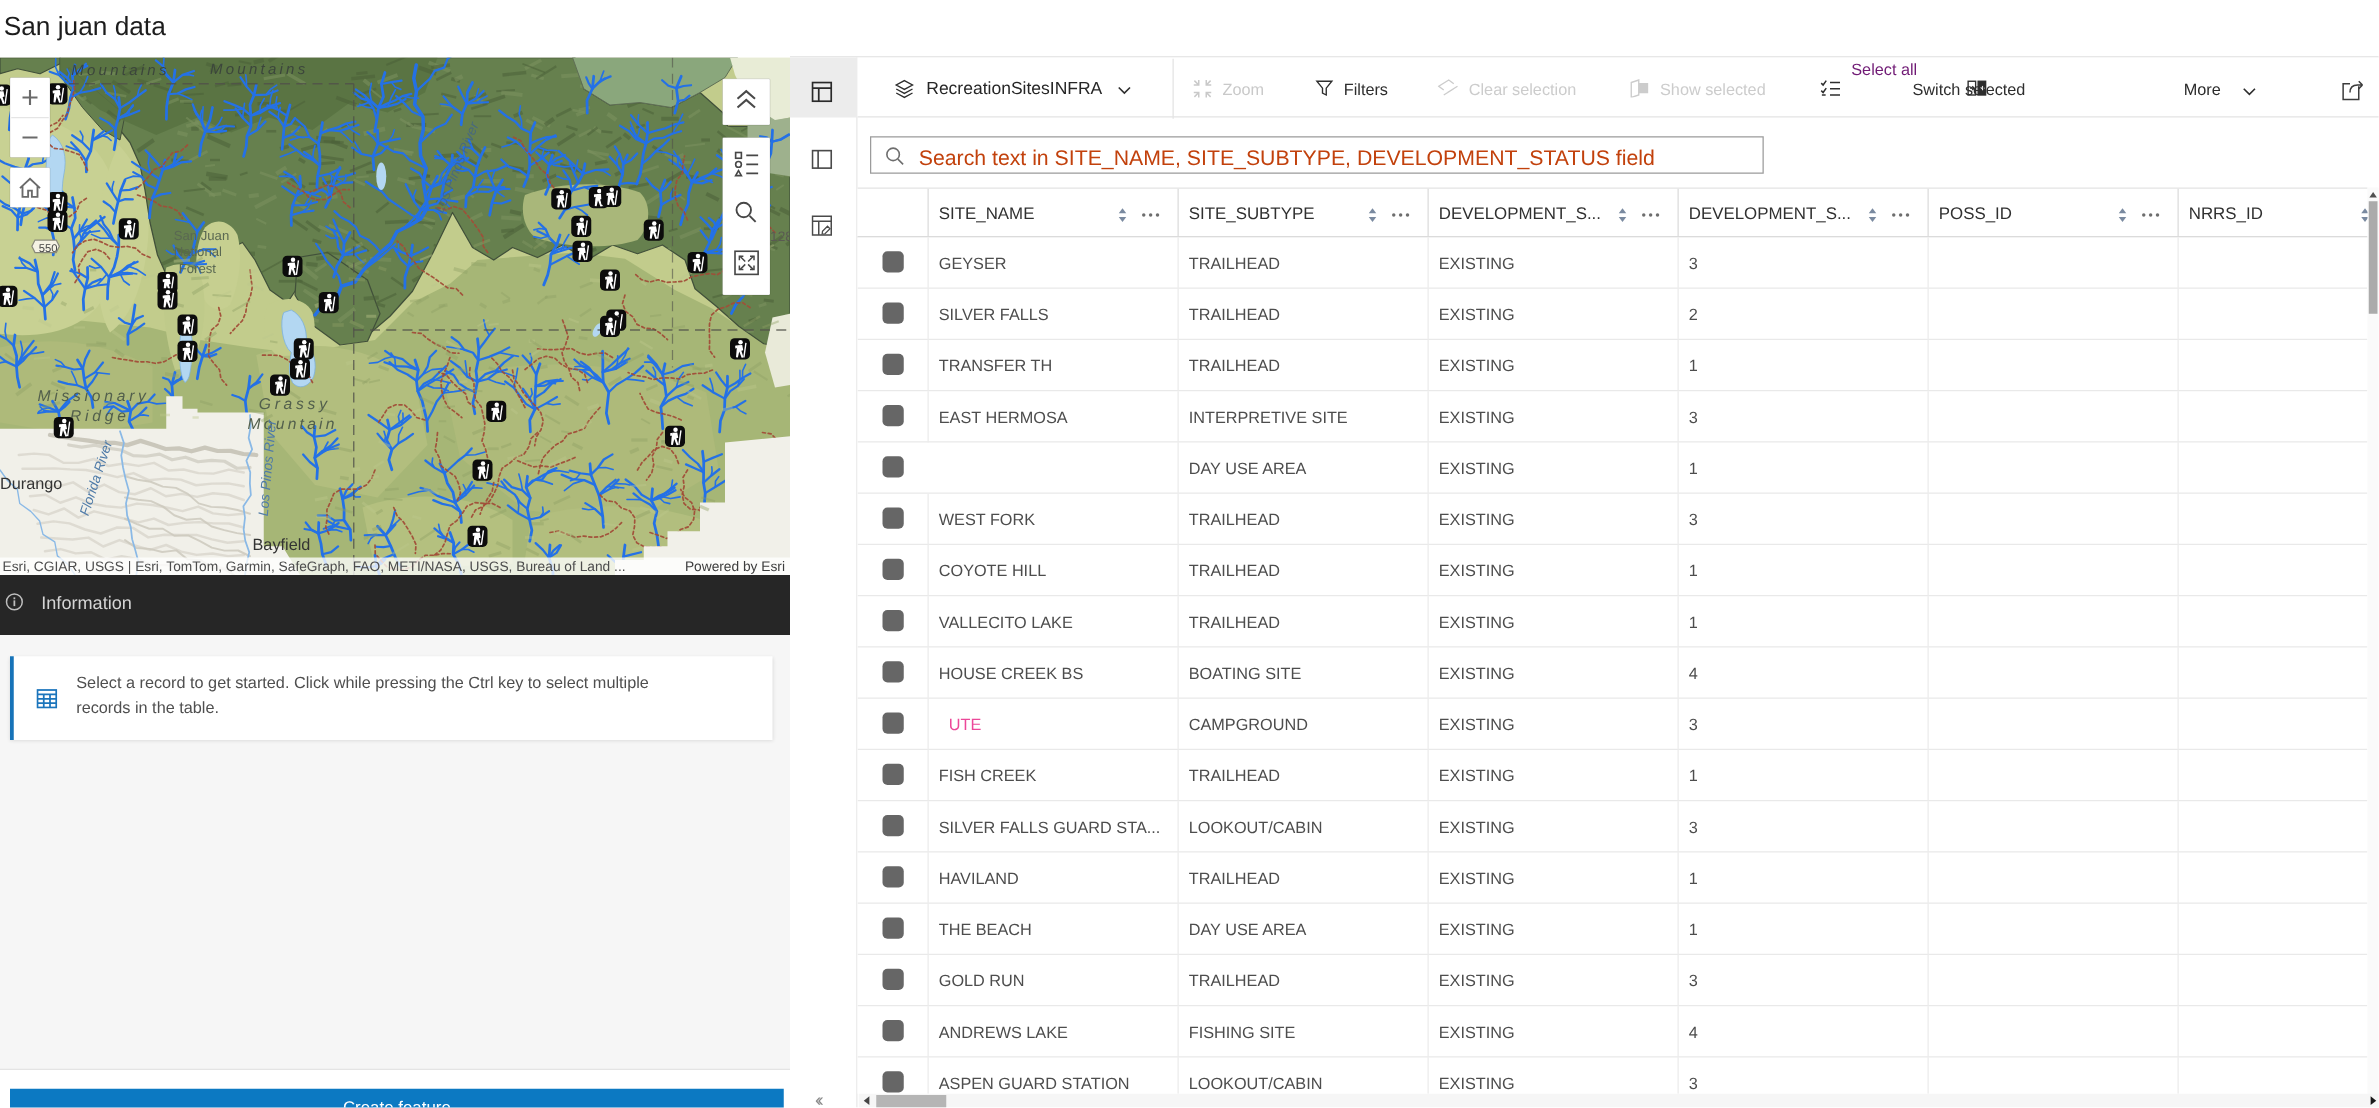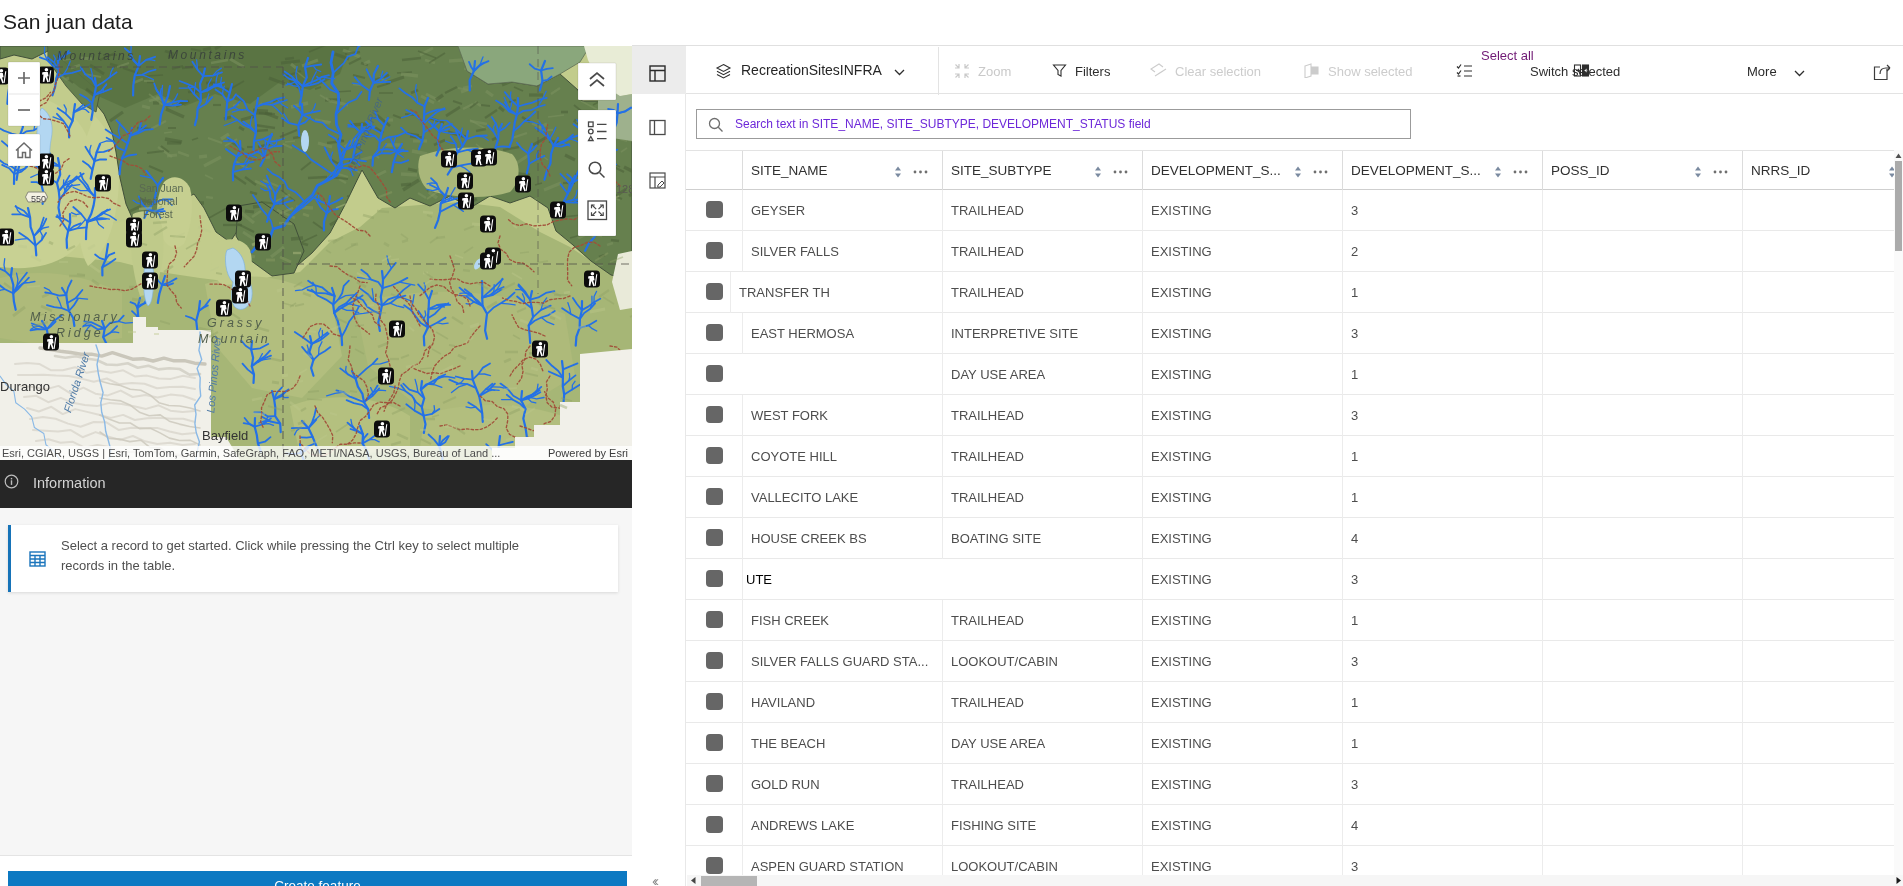--- a/index.html
+++ b/index.html
@@ -1829,21 +1829,21 @@
       <g fill="none" stroke="#3c3c3c" stroke-width="1.2">
         <path d="M14,6 L14,16.5 L1.5,16.5 L1.5,4 L7,4"></path>
         <path d="M7,11 C7,7 9,5 13,5 L17,5 M17,5 L14,2 M17,5 L14,8"></path>
       </g>
     </svg></div>
 <div class="abs" style="left:696px;top:109px;width:715px;height:30px;border:1px solid #9b9b9b;background:#fff">
     <svg class="abs" style="left:11px;top:7px" width="16" height="16" viewBox="0 0 16 16">
       <circle cx="6.5" cy="6.5" r="5" fill="none" stroke="#6e6e6e" stroke-width="1.3"></circle>
       <path d="M10.3,10.3 L14.5,14.5" stroke="#6e6e6e" stroke-width="1.3"></path>
     </svg>
-    <div class="abs" style="left:38px;top:7px;font-size:12px;color:#6d28d9">Search text in SITE_NAME, SITE_SUBTYPE, DEVELOPMENT_STATUS field</div>
+    <div class="abs" style="left:38px;top:7px;font-size:17px;color:#c2410c">Search text in SITE_NAME, SITE_SUBTYPE, DEVELOPMENT_STATUS field</div>
   </div>
 <div class="abs" style="left:686px;top:150px;width:1208px;height:39.5px;border-top:1px solid #e3e3e3;border-bottom:1px solid #cfcfcf;background:#fff">
     <div style="position:absolute;left:56px;top:0;width:200px;height:39.5px;border-left:1px solid #dcdcdc">
       <div style="position:absolute;left:8px;top:12px;font-size:13.5px;color:#303030">SITE_NAME</div>
       <svg style="position:absolute;left:148px;top:13px" width="40" height="16" viewBox="0 0 40 16">
         <path d="M4,6.5 L7,2.5 L10,6.5 Z" fill="#7a8aa0"></path>
         <path d="M4,9.5 L7,13.5 L10,9.5 Z" fill="#7a8aa0"></path>
         <g fill="#6e6e6e">
           <circle cx="24" cy="8" r="1.4"></circle>
           <circle cx="29.5" cy="8" r="1.4"></circle>
@@ -1926,21 +1926,21 @@
       <div style="position:absolute;left:19.5px;top:11.5px;width:17px;height:17px;border-radius:4px;background:#666"></div>
       <div style="position:absolute;left:56px;top:0;width:191px;height:41.0px;border-left:1px solid #ececec;padding-left:8px;line-height:41.0px;font-size:13px;color:#4d4d4d;overflow:hidden;white-space:nowrap">SILVER FALLS</div>
       <div style="position:absolute;left:256px;top:0;width:191px;height:41.0px;border-left:1px solid #ececec;padding-left:8px;line-height:41.0px;font-size:13px;color:#4d4d4d;overflow:hidden;white-space:nowrap">TRAILHEAD</div>
       <div style="position:absolute;left:456px;top:0;width:191px;height:41.0px;border-left:1px solid #ececec;padding-left:8px;line-height:41.0px;font-size:13px;color:#4d4d4d;overflow:hidden;white-space:nowrap">EXISTING</div>
       <div style="position:absolute;left:656px;top:0;width:191px;height:41.0px;border-left:1px solid #ececec;padding-left:8px;line-height:41.0px;font-size:13px;color:#4d4d4d;overflow:hidden;white-space:nowrap">2</div>
       <div style="position:absolute;left:856px;top:0;width:191px;height:41.0px;border-left:1px solid #ececec;padding-left:8px;line-height:41.0px;font-size:13px;color:#4d4d4d;overflow:hidden;white-space:nowrap"></div>
       <div style="position:absolute;left:1056px;top:0;width:143px;height:41.0px;border-left:1px solid #ececec;padding-left:8px;line-height:41.0px;font-size:13px;color:#4d4d4d;overflow:hidden;white-space:nowrap"></div>
     </div>
     <div style="position:absolute;left:0;top:82.0px;width:1208px;height:41.0px;border-bottom:1px solid #e9e9e9">
       <div style="position:absolute;left:19.5px;top:11.5px;width:17px;height:17px;border-radius:4px;background:#666"></div>
-      <div style="position:absolute;left:44px;top:0;width:191px;height:41.0px;border-left:1px solid #ececec;padding-left:8px;line-height:41.0px;font-size:13px;color:#4d4d4d;overflow:hidden;white-space:nowrap">TRANSFER TH</div>
+      <div style="position:absolute;left:56px;top:0;width:191px;height:41.0px;border-left:1px solid #ececec;padding-left:8px;line-height:41.0px;font-size:13px;color:#4d4d4d;overflow:hidden;white-space:nowrap">TRANSFER TH</div>
       <div style="position:absolute;left:256px;top:0;width:191px;height:41.0px;border-left:1px solid #ececec;padding-left:8px;line-height:41.0px;font-size:13px;color:#4d4d4d;overflow:hidden;white-space:nowrap">TRAILHEAD</div>
       <div style="position:absolute;left:456px;top:0;width:191px;height:41.0px;border-left:1px solid #ececec;padding-left:8px;line-height:41.0px;font-size:13px;color:#4d4d4d;overflow:hidden;white-space:nowrap">EXISTING</div>
       <div style="position:absolute;left:656px;top:0;width:191px;height:41.0px;border-left:1px solid #ececec;padding-left:8px;line-height:41.0px;font-size:13px;color:#4d4d4d;overflow:hidden;white-space:nowrap">1</div>
       <div style="position:absolute;left:856px;top:0;width:191px;height:41.0px;border-left:1px solid #ececec;padding-left:8px;line-height:41.0px;font-size:13px;color:#4d4d4d;overflow:hidden;white-space:nowrap"></div>
       <div style="position:absolute;left:1056px;top:0;width:143px;height:41.0px;border-left:1px solid #ececec;padding-left:8px;line-height:41.0px;font-size:13px;color:#4d4d4d;overflow:hidden;white-space:nowrap"></div>
     </div>
     <div style="position:absolute;left:0;top:123.0px;width:1208px;height:41.0px;border-bottom:1px solid #e9e9e9">
       <div style="position:absolute;left:19.5px;top:11.5px;width:17px;height:17px;border-radius:4px;background:#666"></div>
       <div style="position:absolute;left:56px;top:0;width:191px;height:41.0px;border-left:1px solid #ececec;padding-left:8px;line-height:41.0px;font-size:13px;color:#4d4d4d;overflow:hidden;white-space:nowrap">EAST HERMOSA</div>
       <div style="position:absolute;left:256px;top:0;width:191px;height:41.0px;border-left:1px solid #ececec;padding-left:8px;line-height:41.0px;font-size:13px;color:#4d4d4d;overflow:hidden;white-space:nowrap">INTERPRETIVE SITE</div>
@@ -1988,21 +1988,22 @@
       <div style="position:absolute;left:19.5px;top:11.5px;width:17px;height:17px;border-radius:4px;background:#666"></div>
       <div style="position:absolute;left:56px;top:0;width:191px;height:41.0px;border-left:1px solid #ececec;padding-left:8px;line-height:41.0px;font-size:13px;color:#4d4d4d;overflow:hidden;white-space:nowrap">HOUSE CREEK BS</div>
       <div style="position:absolute;left:256px;top:0;width:191px;height:41.0px;border-left:1px solid #ececec;padding-left:8px;line-height:41.0px;font-size:13px;color:#4d4d4d;overflow:hidden;white-space:nowrap">BOATING SITE</div>
       <div style="position:absolute;left:456px;top:0;width:191px;height:41.0px;border-left:1px solid #ececec;padding-left:8px;line-height:41.0px;font-size:13px;color:#4d4d4d;overflow:hidden;white-space:nowrap">EXISTING</div>
       <div style="position:absolute;left:656px;top:0;width:191px;height:41.0px;border-left:1px solid #ececec;padding-left:8px;line-height:41.0px;font-size:13px;color:#4d4d4d;overflow:hidden;white-space:nowrap">4</div>
       <div style="position:absolute;left:856px;top:0;width:191px;height:41.0px;border-left:1px solid #ececec;padding-left:8px;line-height:41.0px;font-size:13px;color:#4d4d4d;overflow:hidden;white-space:nowrap"></div>
       <div style="position:absolute;left:1056px;top:0;width:143px;height:41.0px;border-left:1px solid #ececec;padding-left:8px;line-height:41.0px;font-size:13px;color:#4d4d4d;overflow:hidden;white-space:nowrap"></div>
     </div>
     <div style="position:absolute;left:0;top:369.0px;width:1208px;height:41.0px;border-bottom:1px solid #e9e9e9">
       <div style="position:absolute;left:19.5px;top:11.5px;width:17px;height:17px;border-radius:4px;background:#666"></div>
-      <div style="position:absolute;left:56px;top:0;width:191px;height:41.0px;border-left:1px solid #ececec;padding-left:3px;line-height:41.0px;font-size:13px;color:#000000;overflow:hidden;white-space:nowrap">UTE</div>
+      <div style="position:absolute;left:56px;top:0;width:191px;height:41.0px;border-left:1px solid #ececec;padding-left:16px;line-height:41.0px;font-size:13px;color:#ec4899;overflow:hidden;white-space:nowrap">UTE</div>
+      <div style="position:absolute;left:256px;top:0;width:191px;height:41.0px;border-left:1px solid #ececec;padding-left:8px;line-height:41.0px;font-size:13px;color:#4d4d4d;overflow:hidden;white-space:nowrap">CAMPGROUND</div>
       <div style="position:absolute;left:456px;top:0;width:191px;height:41.0px;border-left:1px solid #ececec;padding-left:8px;line-height:41.0px;font-size:13px;color:#4d4d4d;overflow:hidden;white-space:nowrap">EXISTING</div>
       <div style="position:absolute;left:656px;top:0;width:191px;height:41.0px;border-left:1px solid #ececec;padding-left:8px;line-height:41.0px;font-size:13px;color:#4d4d4d;overflow:hidden;white-space:nowrap">3</div>
       <div style="position:absolute;left:856px;top:0;width:191px;height:41.0px;border-left:1px solid #ececec;padding-left:8px;line-height:41.0px;font-size:13px;color:#4d4d4d;overflow:hidden;white-space:nowrap"></div>
       <div style="position:absolute;left:1056px;top:0;width:143px;height:41.0px;border-left:1px solid #ececec;padding-left:8px;line-height:41.0px;font-size:13px;color:#4d4d4d;overflow:hidden;white-space:nowrap"></div>
     </div>
     <div style="position:absolute;left:0;top:410.0px;width:1208px;height:41.0px;border-bottom:1px solid #e9e9e9">
       <div style="position:absolute;left:19.5px;top:11.5px;width:17px;height:17px;border-radius:4px;background:#666"></div>
       <div style="position:absolute;left:56px;top:0;width:191px;height:41.0px;border-left:1px solid #ececec;padding-left:8px;line-height:41.0px;font-size:13px;color:#4d4d4d;overflow:hidden;white-space:nowrap">FISH CREEK</div>
       <div style="position:absolute;left:256px;top:0;width:191px;height:41.0px;border-left:1px solid #ececec;padding-left:8px;line-height:41.0px;font-size:13px;color:#4d4d4d;overflow:hidden;white-space:nowrap">TRAILHEAD</div>
       <div style="position:absolute;left:456px;top:0;width:191px;height:41.0px;border-left:1px solid #ececec;padding-left:8px;line-height:41.0px;font-size:13px;color:#4d4d4d;overflow:hidden;white-space:nowrap">EXISTING</div>

